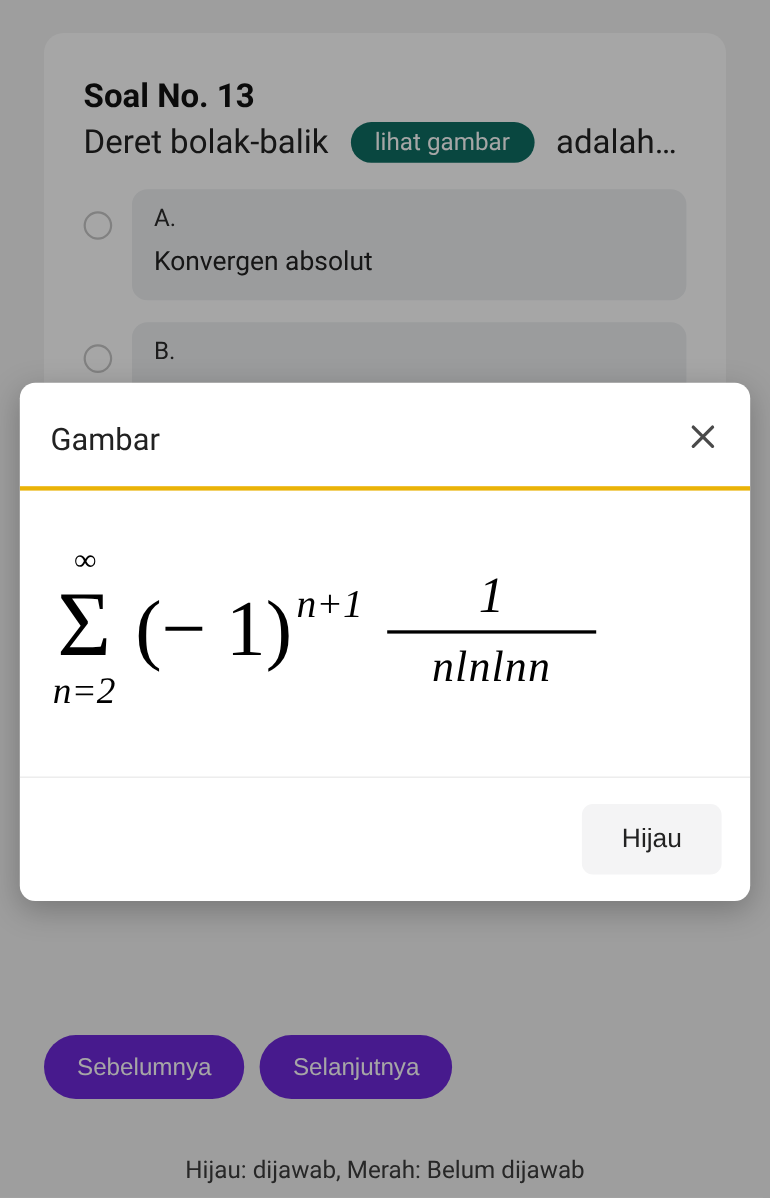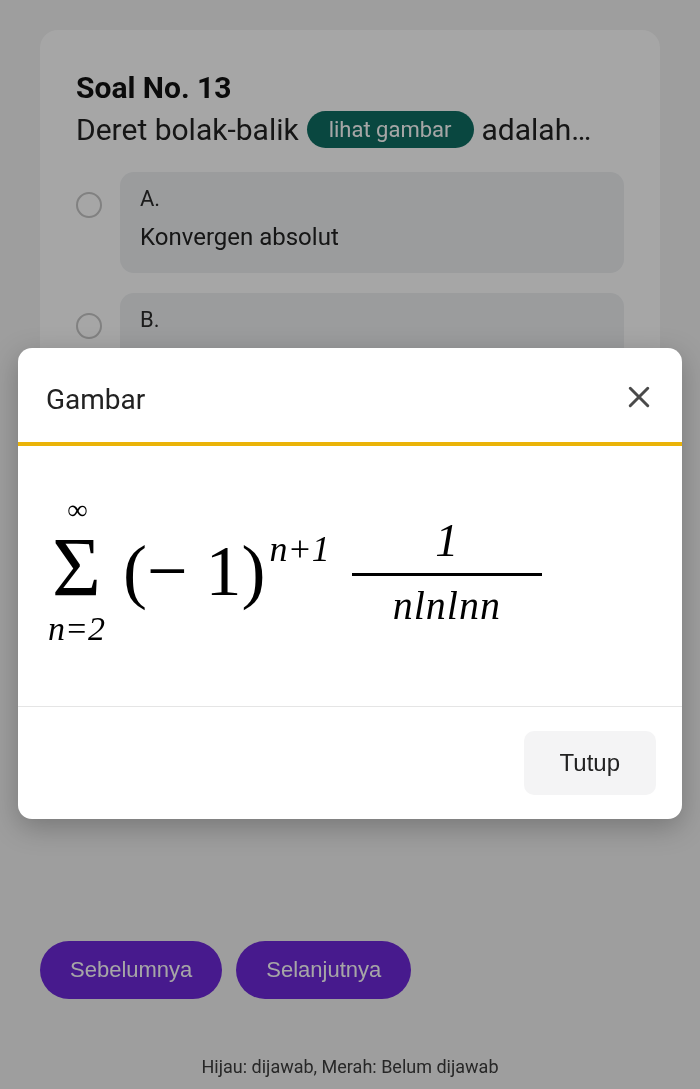--- a/index.html
+++ b/index.html
@@ -14,21 +14,21 @@
       position: absolute; inset: 0;
       background: rgba(0,0,0,0.35);
       pointer-events: none;
     }
     .card {
       position: absolute; left: 40px; right: 40px; top: 30px;
       background: #ffffff; border-radius: 18px;
       padding: 40px 36px 60px;
     }
     .q-title { font-size: 30px; font-weight: 700; color: #111; }
-    .q-prompt { font-size: 30px; color: #222; margin-top: 6px; display: flex; align-items: center; flex-wrap: wrap; gap: 8px; }
+    .q-prompt { font-size: 30px; color: #222; margin-top: 6px; display: flex; align-items: center; flex-wrap: wrap; gap: 20px; }
     .pill {
       display: inline-flex; align-items: center;
       background: #0f6d63; color: #fff;
       border-radius: 999px; padding: 6px 22px;
       font-size: 22px;
     }
     .opts { margin-top: 24px; }
     .opt { display: flex; align-items: flex-start; gap: 18px; }
     .radio {
       width: 26px; height: 26px; border: 2.5px solid #c6c6c6;
@@ -45,21 +45,21 @@
       position: absolute; left: 40px; right: 40px; bottom: 90px;
       display: flex; gap: 14px;
     }
     .nav-btn {
       background: #6d28d9; color: #fff;
       border-radius: 999px; padding: 16px 30px;
       font-size: 22px; border: none;
     }
     .footer-hint {
       position: absolute; left: 0; right: 0; bottom: 12px;
-      text-align: center; color: #3c3c3c; font-size: 18px;
+      text-align: center; color: #3c3c3c; font-size: 22px;
     }
     
     .modal {
       position: absolute; left: 18px; right: 18px; top: 348px;
       background: #fff; border-radius: 14px;
       box-shadow: 0 8px 28px rgba(0,0,0,0.25);
       z-index: 10; overflow: hidden;
     }
     .modal-header {
       padding: 34px 28px 26px;
@@ -166,15 +166,15 @@
         <span class="exp">n+1</span>
       </div>
       <div class="frac">
         <span class="num">1</span>
         <span class="bar"></span>
         <span class="den">nlnlnn</span>
       </div>
     </div>
   </div>
   <div class="modal-footer">
-    <button class="btn-close">Tutup</button>
+    <button class="btn-close">Hijau</button>
   </div>
 </div>
 
 </body></html>

